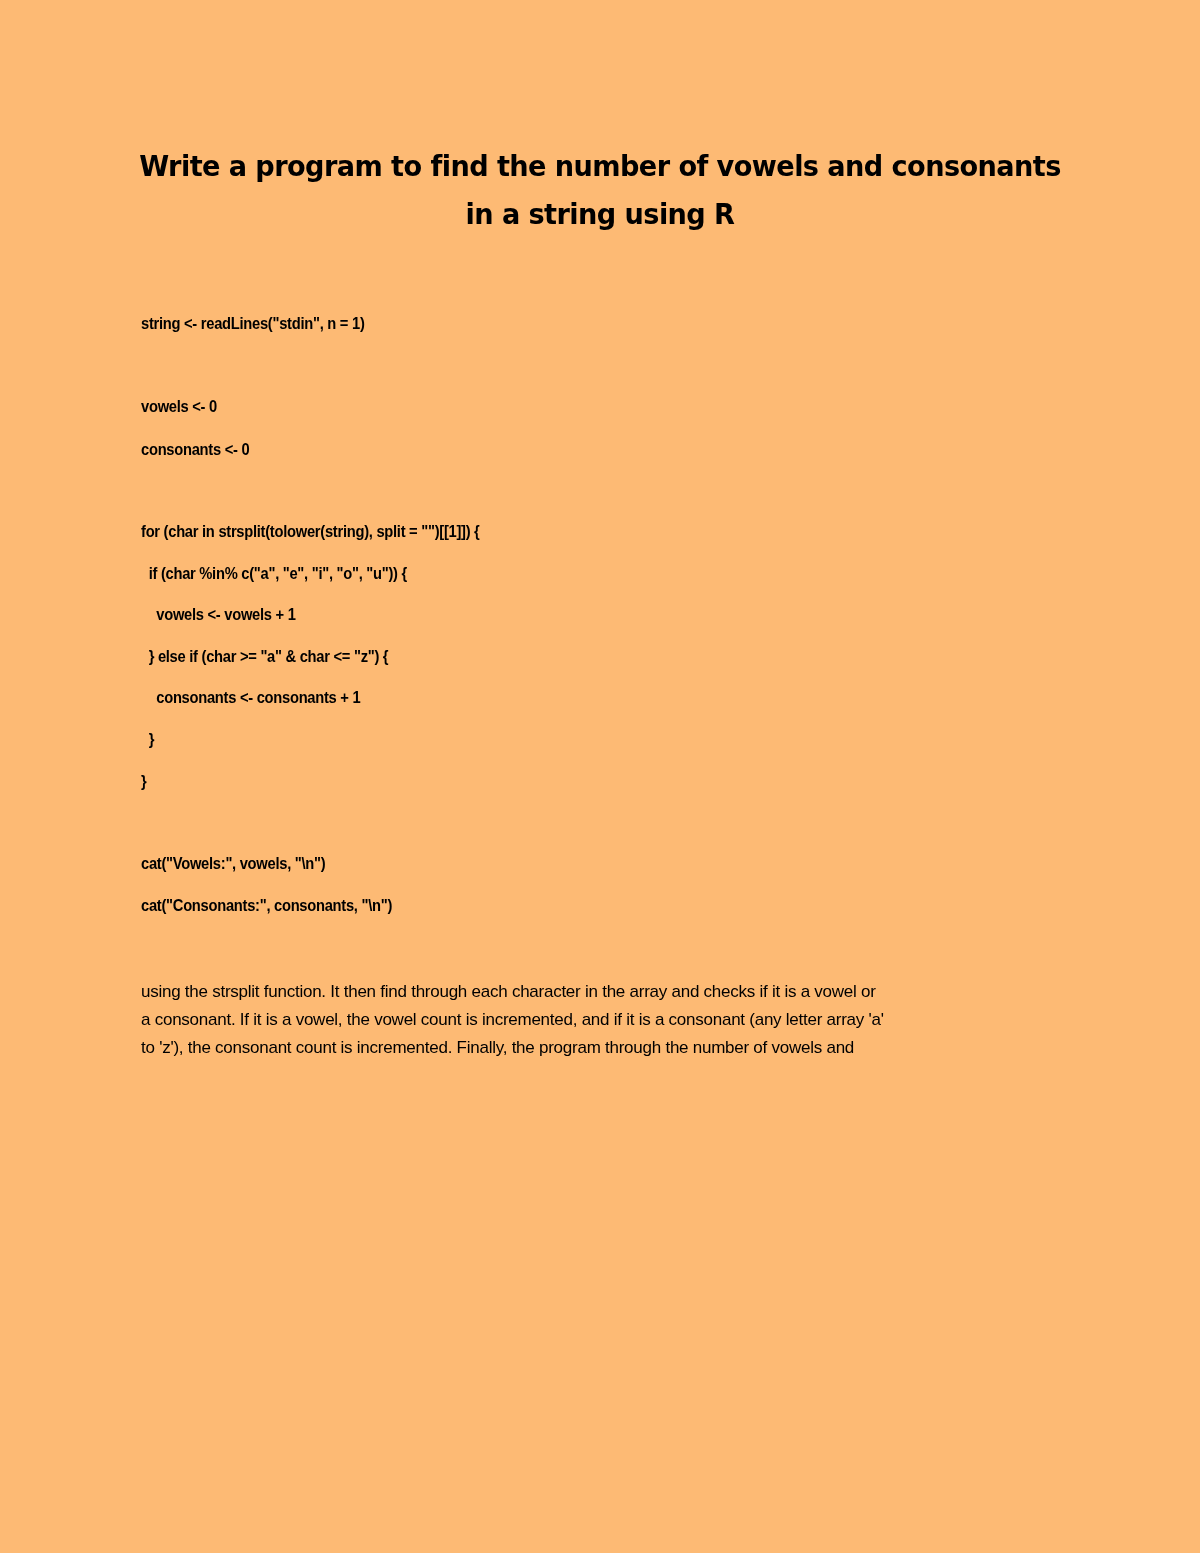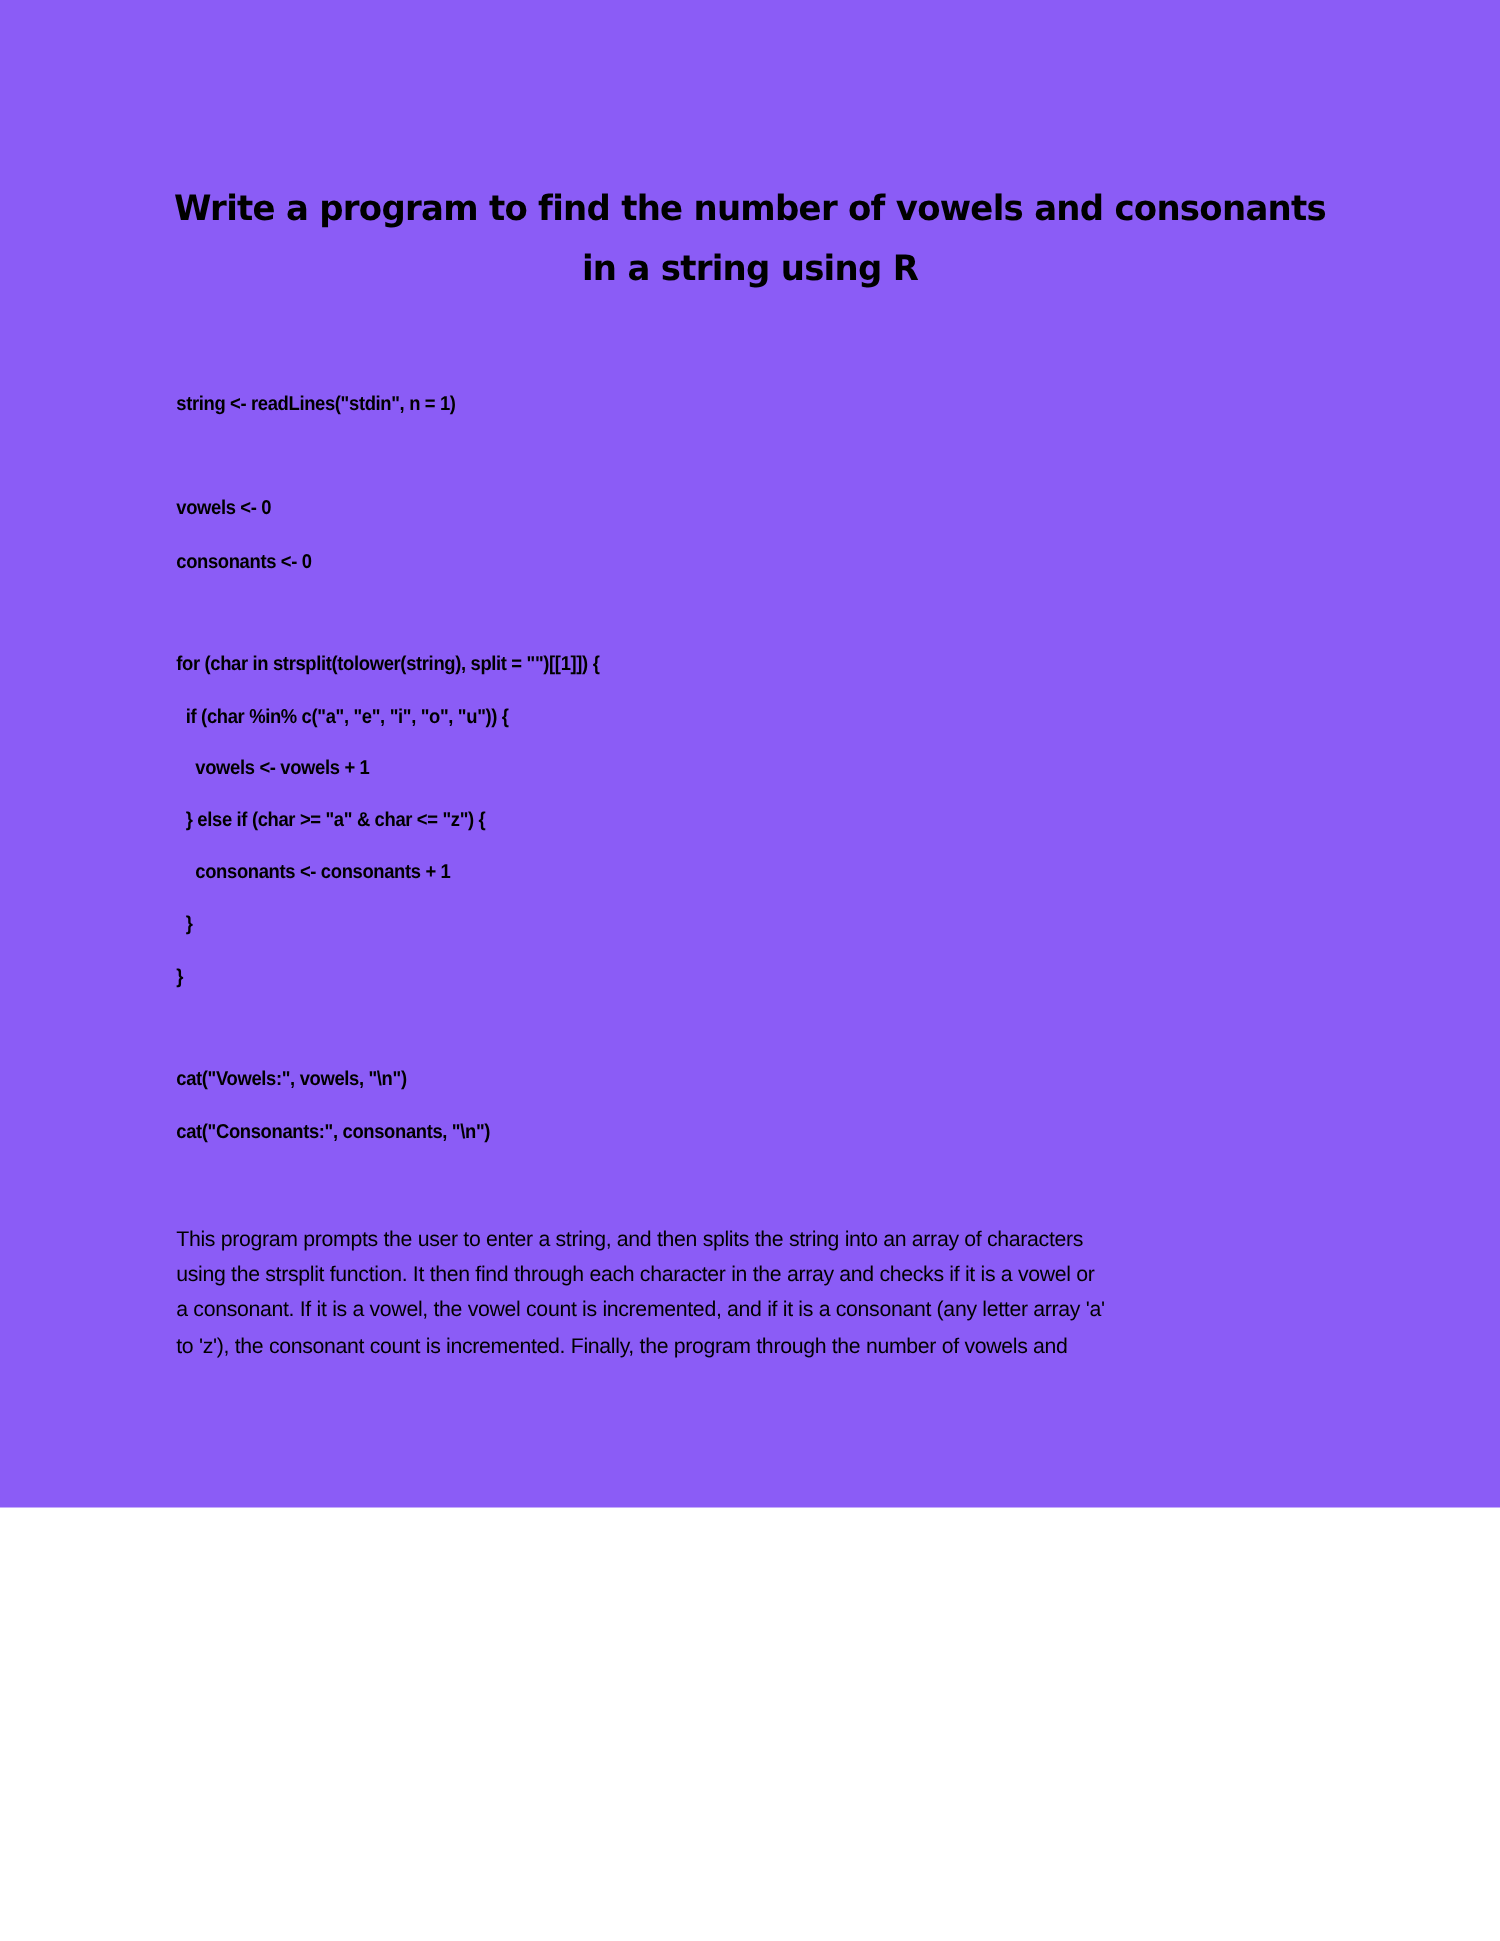--- a/index.html
+++ b/index.html
@@ -12,22 +12,22 @@
     height: 1553px;
     position: relative;
     overflow: hidden;
     color: #000000;
     font-family: "Liberation Sans", "DejaVu Sans", sans-serif;
   }
   .page {
     position: absolute;
     left: 0; top: 0;
     width: 1200px;
-    height: 1206px;
-    background: #8b5cf6;
+    height: 1553px;
+    background: #fdba74;
   }
   .title {
     position: absolute;
     left: 100px;
     width: 1000px;
     top: 143px;
     text-align: center;
     font-family: "DejaVu Sans", "Liberation Sans", sans-serif;
     font-weight: bold;
     font-size: 28px;
@@ -78,19 +78,18 @@
     <div class="code-line" style="top:605px">    vowels &lt;- vowels + 1</div>
     <div class="code-line" style="top:647px">  } else if (char &gt;= "a" &amp; char &lt;= "z") {</div>
     <div class="code-line" style="top:688px">    consonants &lt;- consonants + 1</div>
     <div class="code-line" style="top:730px">  }</div>
     <div class="code-line" style="top:772px">}</div>
     <div class="code-line" style="top:854px">cat("Vowels:", vowels, "\n")</div>
     <div class="code-line" style="top:896px">cat("Consonants:", consonants, "\n")</div>
   </div>
 
   <p class="para" style="margin:0;">
-    <span>This program prompts the user to enter a string, and then splits the string into an array of characters</span>
     <span>using the strsplit function. It then find through each character in the array and checks if it is a vowel or</span>
     <span>a consonant. If it is a vowel, the vowel count is incremented, and if it is a consonant (any letter array 'a'</span>
     <span>to 'z'), the consonant count is incremented. Finally, the program through the number of vowels and</span>
   </p>
 
 </div>
 
 </body></html>

